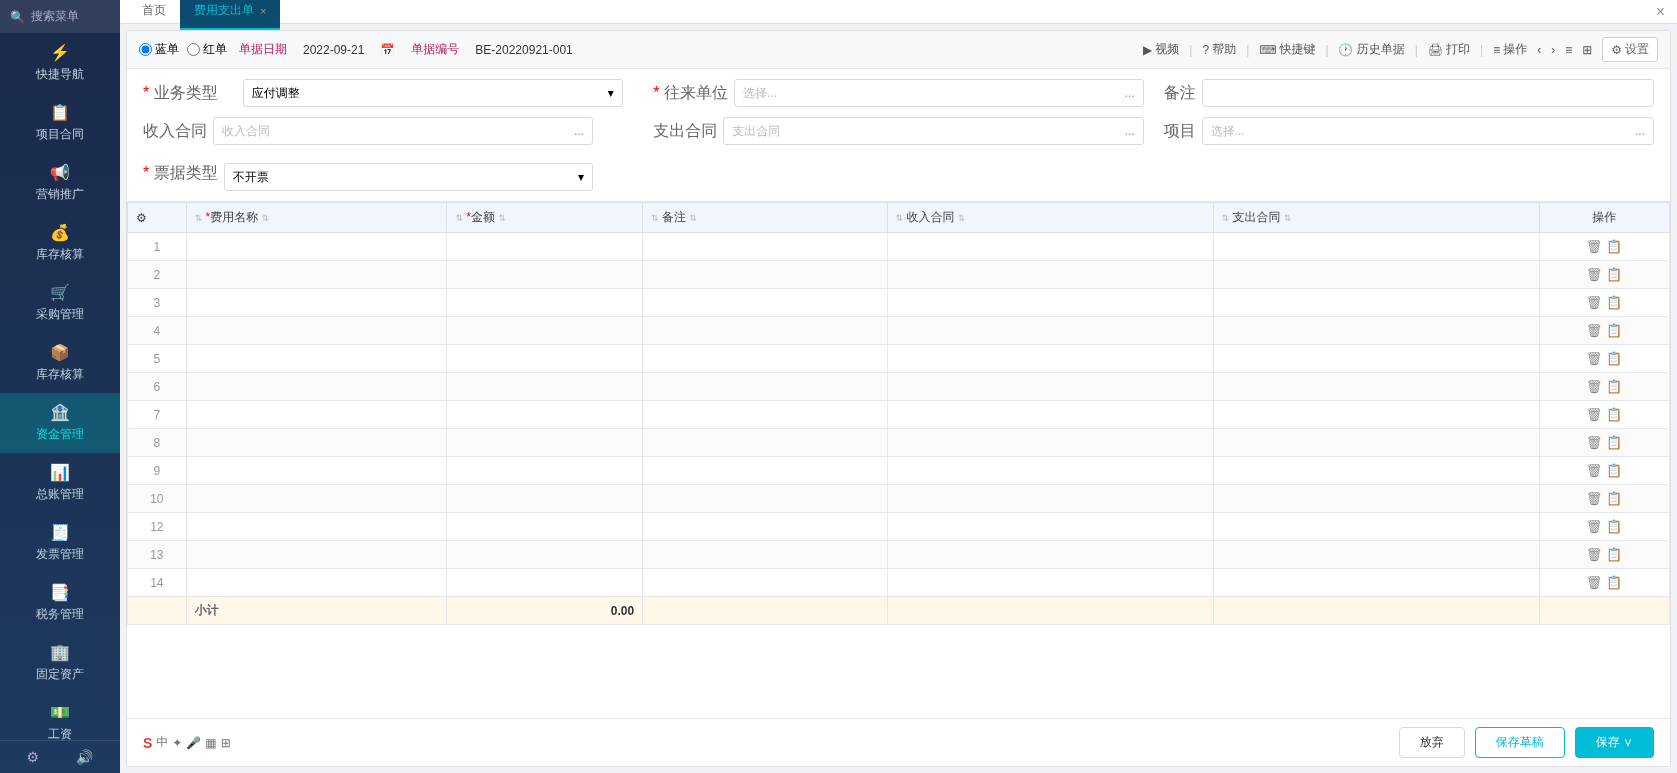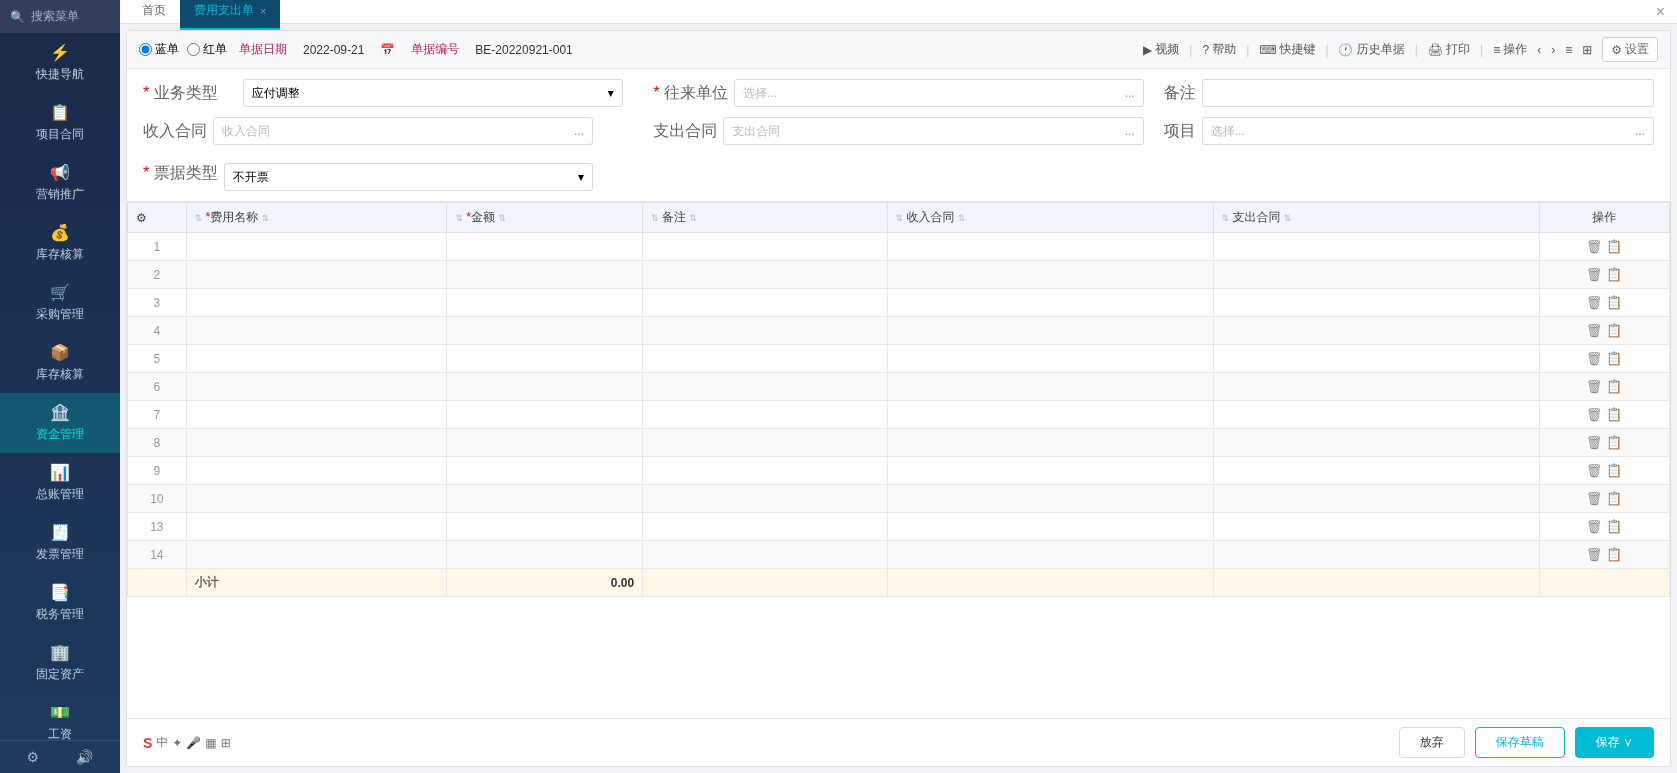--- a/index.html
+++ b/index.html
@@ -610,20 +610,34 @@
     <td></td>
     <td></td>
     <td class="ops-col">
       <div class="ops-icons">
         <span class="op-icon">🗑</span>
         <span class="op-icon">📋</span>
       </div>
     </td>
   </tr>
             <tr>
+    <td class="row-num">12</td>
+    <td></td>
+    <td></td>
+    <td></td>
+    <td></td>
+    <td></td>
+    <td class="ops-col">
+      <div class="ops-icons">
+        <span class="op-icon">🗑</span>
+        <span class="op-icon">📋</span>
+      </div>
+    </td>
+  </tr>
+            <tr>
     <td class="row-num">13</td>
     <td></td>
     <td></td>
     <td></td>
     <td></td>
     <td></td>
     <td class="ops-col">
       <div class="ops-icons">
         <span class="op-icon">🗑</span>
         <span class="op-icon">📋</span>

